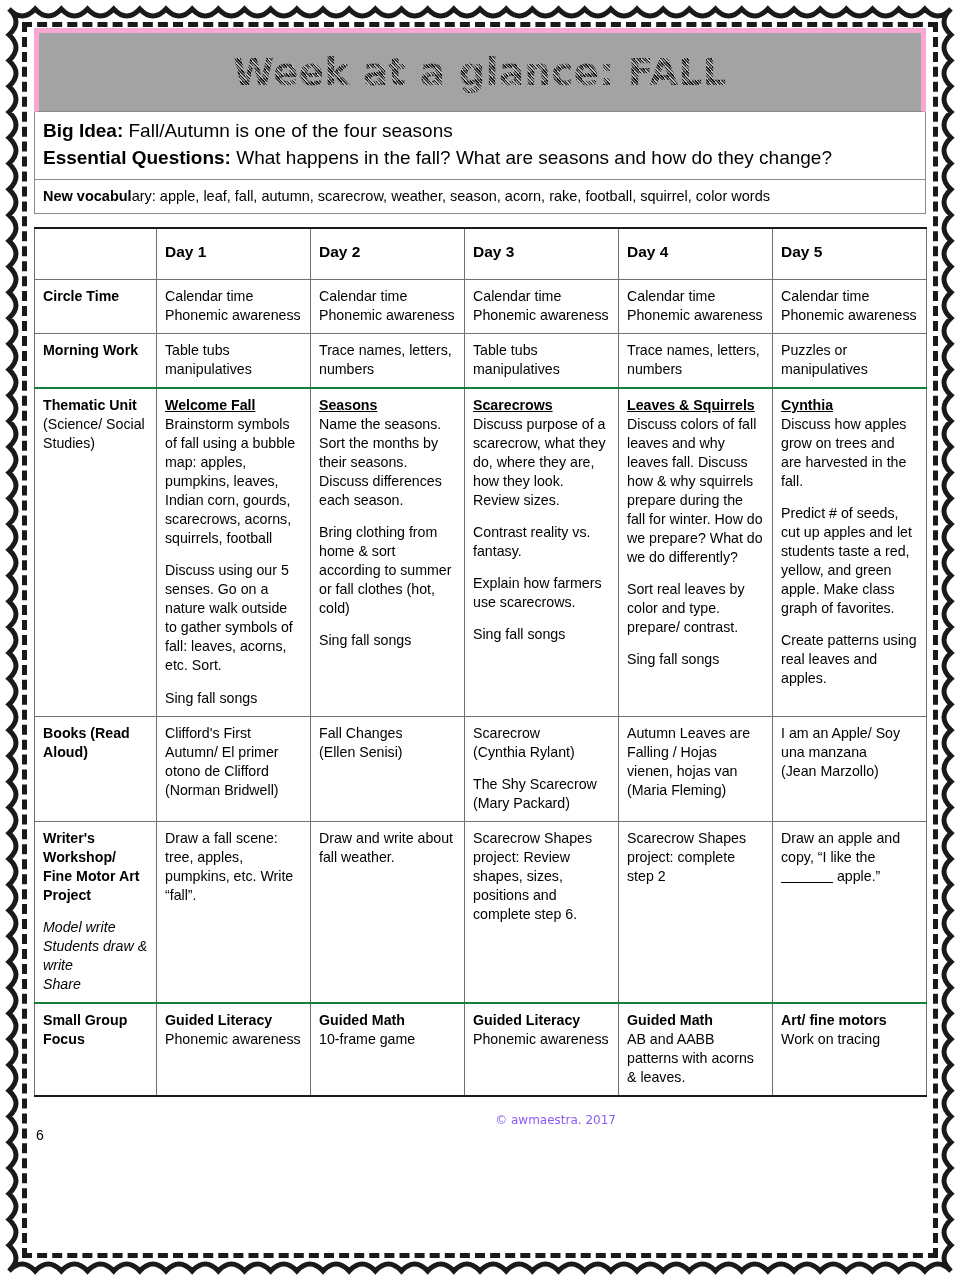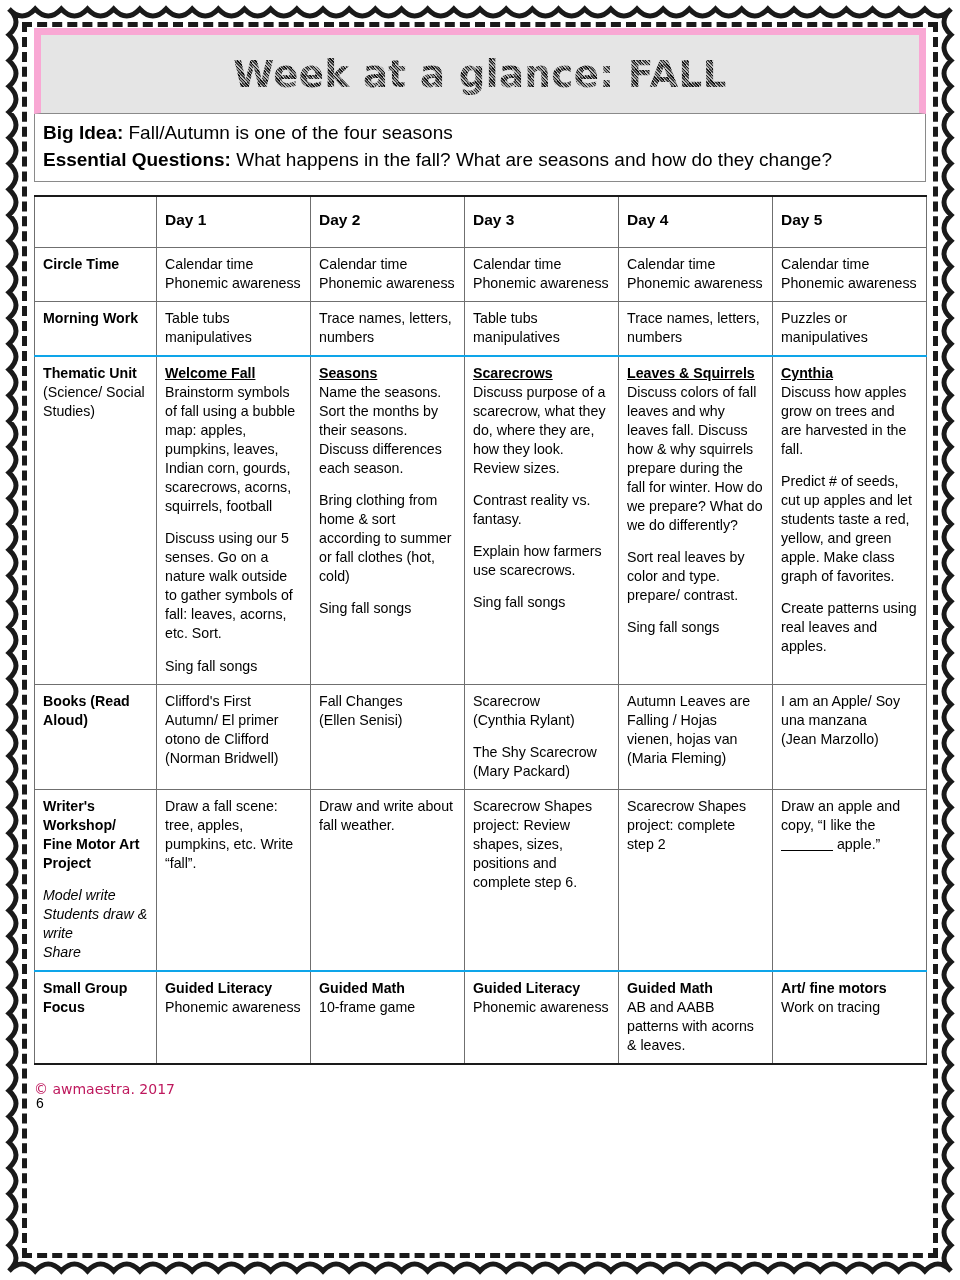--- a/index.html
+++ b/index.html
@@ -46,27 +46,27 @@
     position: absolute;
     left: 34px;
     top: 28px;
     width: 892px;
     height: 1224px;
     box-sizing: border-box;
   }
 
   
   .title-box {
-    border: 7px solid #f9a8d4;
+    border: 5px solid #f9a8d4;
     border-bottom: 1px solid #8a8a8a;
     height: 78px;
     display: flex;
     align-items: center;
     justify-content: center;
-    background: #e5e5e5;
+    background: #a3a3a3;
   }
   .title-text {
     font-family: "DejaVu Sans", sans-serif;
     font-weight: bold;
     font-size: 37px;
     letter-spacing: 0.5px;
     color: #2b2b2b;
     background-image: repeating-linear-gradient(
         48deg,
         #111 0px, #111 1px,
@@ -149,44 +149,44 @@
   }
   .gap { display: block; height: 13px; }
   .blank-line {
     display: inline-block;
     width: 52px;
     border-bottom: 1.6px solid #000;
     vertical-align: -2px;
   }
 
   
-  tr.band-top > td { border-top: 2px solid #0ea5e9; }
+  tr.band-top > td { border-top: 2px solid #15803d; }
   tr.last-row > td { border-bottom: 2px solid #1a1a1a; }
 
   
   .footer {
     position: relative;
     margin-top: 6px;
     height: 40px;
   }
   .page-num {
     position: absolute;
     left: 2px;
     bottom: 0px;
     font-size: 14px;
   }
   .copyright {
     position: absolute;
     left: 0;
     right: 0;
     top: 10px;
-    text-align: left;
+    text-align: right;
     font-family: "DejaVu Sans", sans-serif;
-    font-size: 14px;
-    color: #be185d;
+    font-size: 12px;
+    color: #8b5cf6;
     padding-right: 310px;
   }
 </style>
 </head>
 <body>
 
 <div class="page">
 
   <div class="wave-frame">
     <svg width="960" height="1280" viewBox="0 0 960 1280" xmlns="http://www.w3.org/2000/svg">
@@ -206,20 +206,24 @@
       <div class="line">
         <b>Big Idea:</b>
         <span>Fall/Autumn is one of the four seasons</span>
       </div>
       <div class="line">
         <b>Essential Questions:</b>
         <span>What happens in the fall?  What are seasons and how do they change?</span>
       </div>
     </div>
 
+    <div class="vocab-box">
+      <span class="vb">New vocabul</span><span>ary:</span>
+      <span>apple, leaf, fall, autumn, scarecrow, weather, season, acorn, rake, football, squirrel, color words</span>
+    </div>
 
     <table class="planner">
       <colgroup>
         <col class="c-label">
           <col class="c-day">
           <col class="c-day">
           <col class="c-day">
           <col class="c-day">
           <col class="c-day">
       </colgroup>

